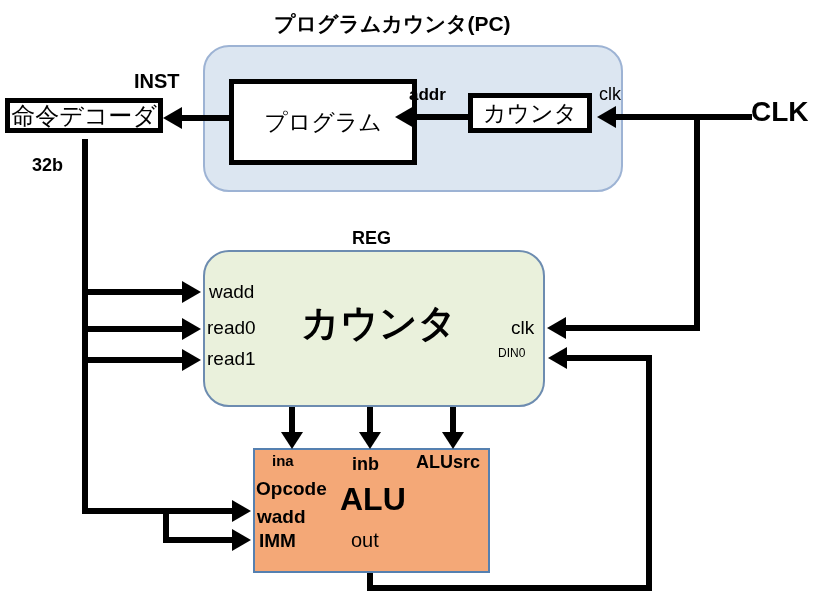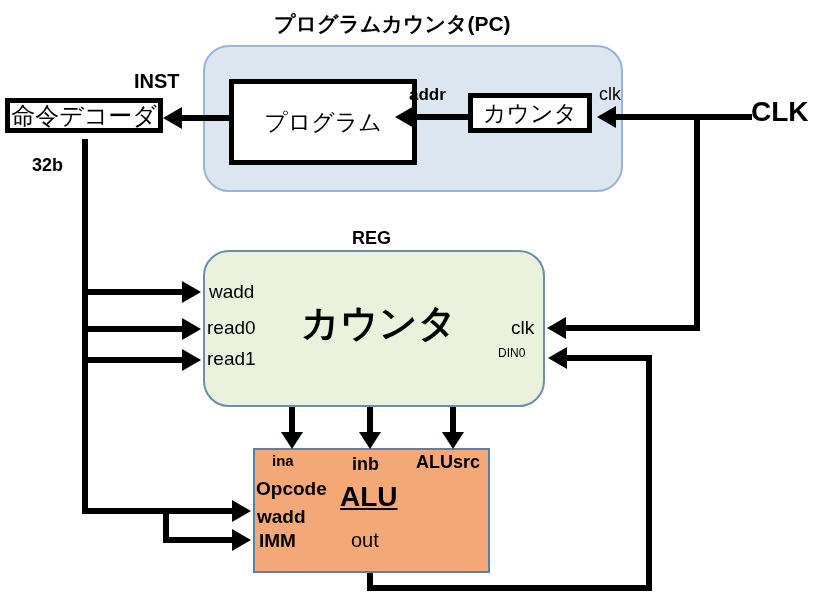--- a/index.html
+++ b/index.html
@@ -47,21 +47,21 @@
   .wadd-lbl  { left:209px; top:281px; font-size:19px; }
   .read0-lbl { left:207px; top:317px; font-size:19px; }
   .read1-lbl { left:207px; top:348px; font-size:19px; }
   .reg-name  { left:301px; top:298px; font-size:38px; }
   .clk-reg   { left:511px; top:317px; font-size:19px; }
   .din0-lbl  { left:498px; top:346px; font-size:12px; }
   .ina-lbl   { left:272px; top:452px; font-size:15px; }
   .inb-lbl   { left:352px; top:454px; font-size:18px; }
   .alusrc-lbl{ left:416px; top:452px; font-size:18px; }
   .opcode-lbl{ left:256px; top:478px; font-size:19px; }
-  .alu-name  { left:340px; top:481px; font-size:28px;text-decoration:underline; }
+  .alu-name  { left:340px; top:481px; font-size:32px; }
   .funct-lbl { left:257px; top:506px; font-size:19px; }
   .imm-lbl   { left:259px; top:530px; font-size:19px; }
   .out-lbl   { left:351px; top:529px; font-size:20px; }
   
   .hline, .vline { background:#000; }
   
   .ah-left  { width:0; height:0; border-top:11px solid transparent; border-bottom:11px solid transparent; border-right:19px solid #000; }
   .ah-right { width:0; height:0; border-top:11px solid transparent; border-bottom:11px solid transparent; border-left:19px solid #000; }
   .ah-down  { width:0; height:0; border-left:11px solid transparent; border-right:11px solid transparent; border-top:17px solid #000; }
 </style>

